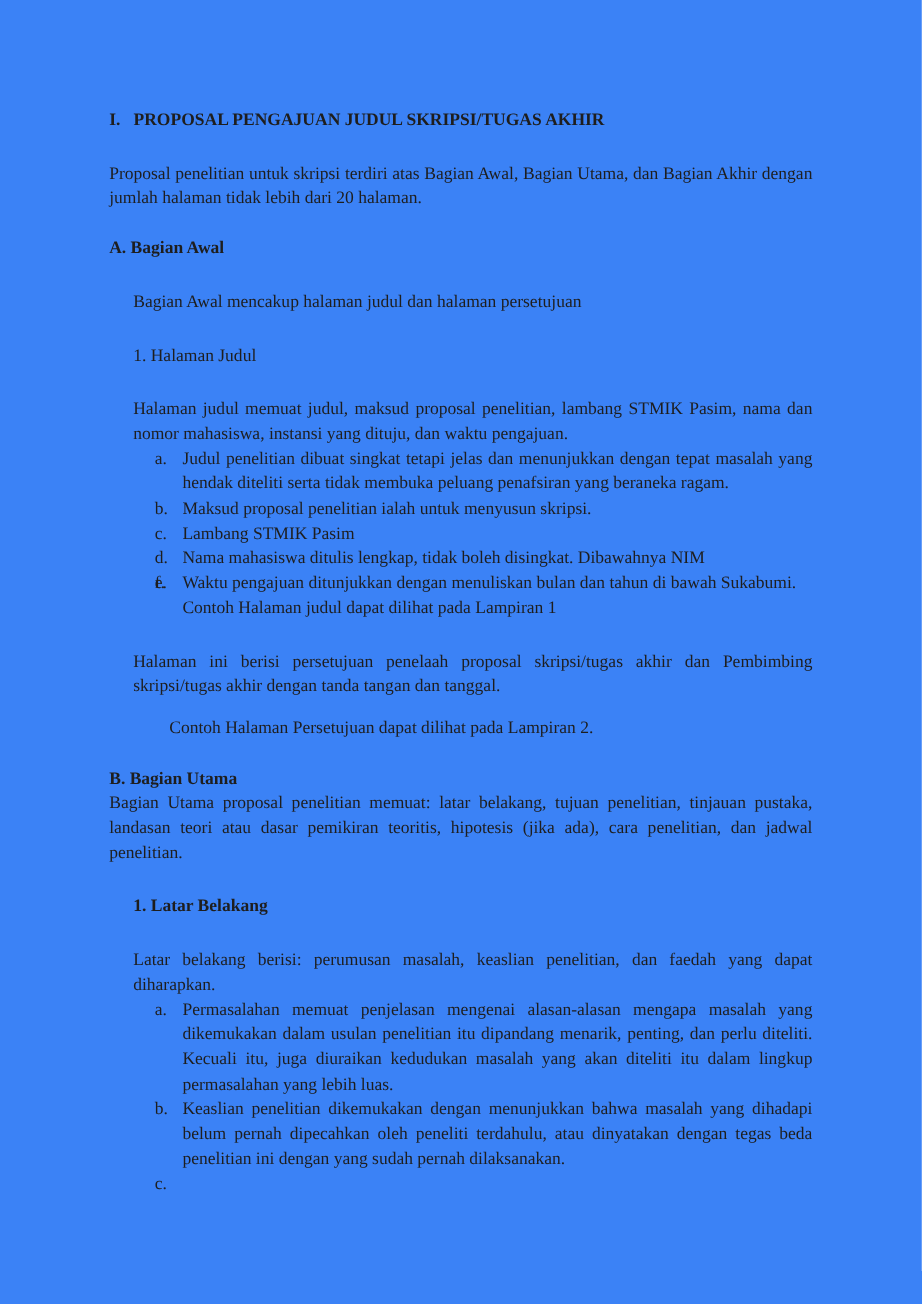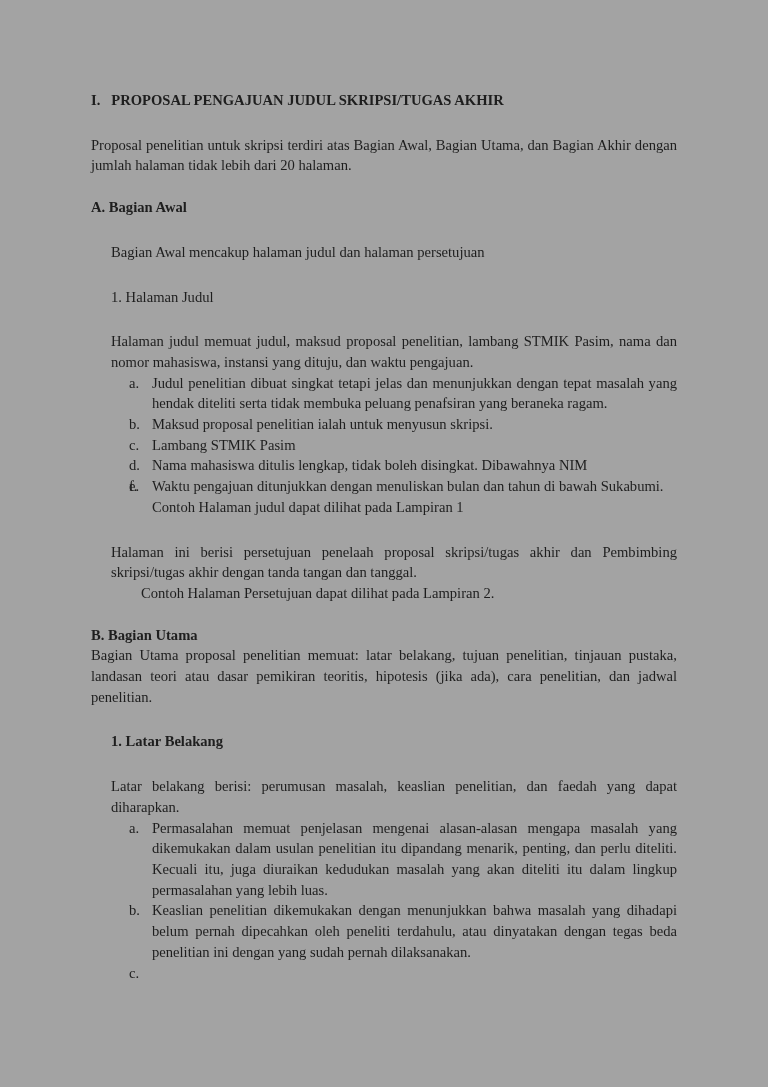--- a/index.html
+++ b/index.html
@@ -7,42 +7,42 @@
     width: 768px; height: 1087px;
     background: #ffffff;
     font-family: "Liberation Serif", "DejaVu Serif", serif;
     color: #1e1e1e;
     -webkit-font-smoothing: antialiased;
   }
   .page {
     position: relative;
     width: 768px; height: 1087px;
     overflow: hidden;
-    background: #a3a3a3;
+    background: #3b82f6;
   }
   .content {
     position: absolute;
     left: 91px; top: 90px;
     width: 586px;
     font-size: 14.6px;
     line-height: 20.7px;
   }
   .doc-title {
     font-weight: bold;
     white-space: pre-wrap;
     margin: 0 0 24px 0;
   }
   p, .blk { margin: 0; }
   .just { text-align: justify; }
   .b { font-weight: bold; }
   .mt { margin-top: 21px; }      
   .mt2 { margin-top: 24px; }     
   .ind1 { margin-left: 20px; margin-top: 24px; }   
   .note-a { margin-left: 61px; } 
-  .note-b { margin-left: 50px; }
+  .note-b { margin-left: 50px; margin-top: 14px; }
   .li {
     position: relative;
     padding-left: 61px;
     text-align: justify;
   }
   .li .marker {
     position: absolute;
     left: 38px; top: 0;
   }
 </style>

